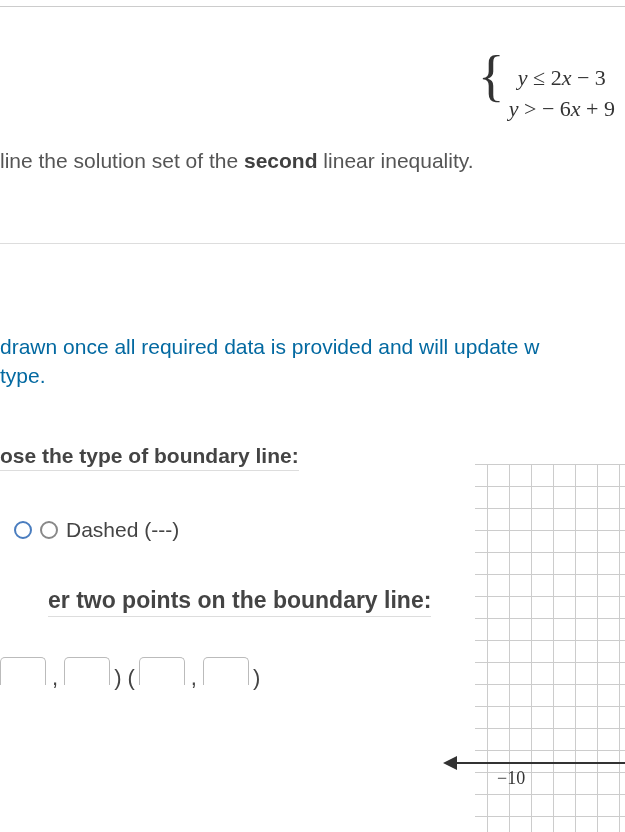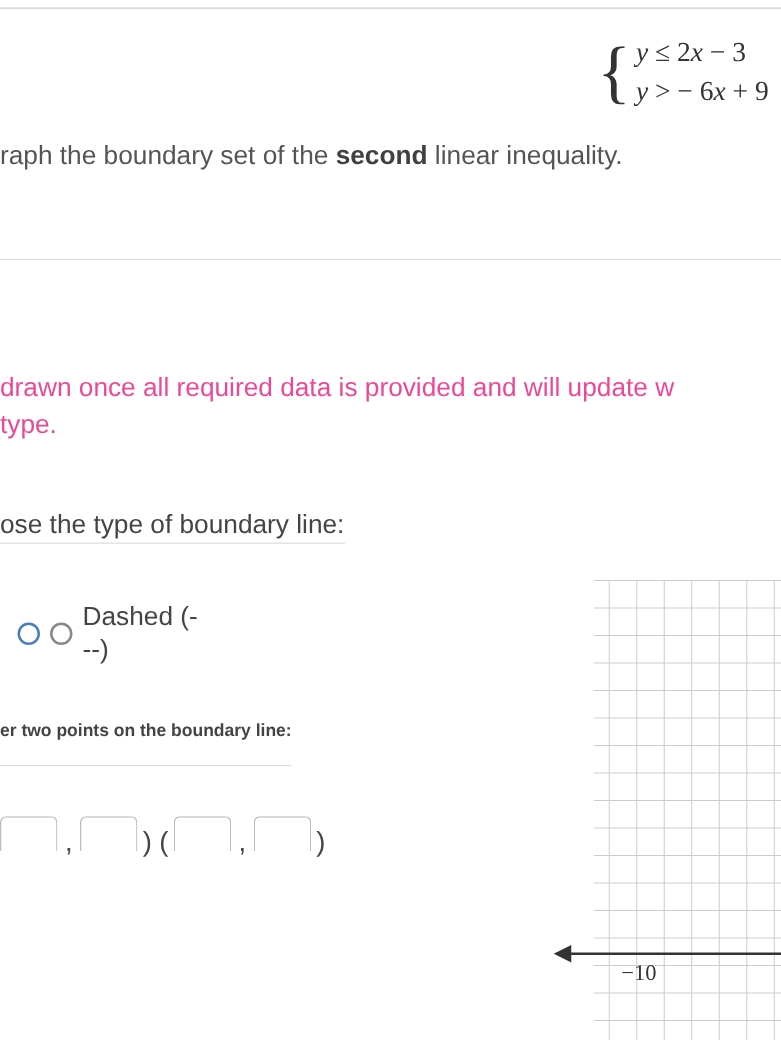--- a/index.html
+++ b/index.html
@@ -22,44 +22,44 @@
     .system-container {
       text-align: right;
       padding-right: 10px;
       margin-top: 20px;
       font-family: "Times New Roman", serif;
       font-size: 22px;
       color: #333;
     }
     .brace-wrap { display:inline-flex; align-items:center; }
     .brace { font-size: 56px; line-height: 56px; font-family: "Times New Roman", serif; margin-right: 4px; }
-    .ineq-lines { display:flex; flex-direction:column; text-align:left; line-height: 1.4; }
+    .ineq-lines { display:flex; flex-direction:column; text-align:center; line-height: 1.4; margin-top: 36px; }
     .ineq-lines span { white-space: nowrap; }
     .var-y, .var-x { font-style: italic; }
     .instruction1 {
       margin-top: 24px;
       padding-left: 0;
       font-size: 21px;
       color: #555;
     }
     .instruction1 b { font-weight: 700; color: #404040; }
     .divider {
       border-top: 1px solid #ddd;
       margin-top: 70px;
       width: 100%;
     }
     .instruction2 {
       margin-top: 88px;
       font-size: 21px;
-      color: #ec4899;
+      color: #0369a1;
       line-height: 1.4;
     }
     .boundary-heading {
       margin-top: 54px;
-      font-weight: 400;
+      font-weight: 700;
       font-size: 21px;
       color: #444;
       border-bottom: 1px solid #ddd;
       display: inline-block;
       padding-bottom: 2px;
     }
     .radio-row {
       margin-top: 46px;
       display: flex;
       align-items: center;
@@ -71,29 +71,30 @@
     .radio-circle {
       display: inline-block;
       width: 18px;
       height: 18px;
       border: 2px solid #4a7dbf;
       border-radius: 50%;
       flex-shrink: 0;
     }
     .radio-circle.gray { border-color: #888; }
     .radio-label { white-space: nowrap; }
-    .dashed-label { display:flex; flex-direction:column; line-height:1.2; }
+    .dashed-label { display:flex; flex-direction:row; line-height:1.2; }
     .points-heading {
       margin-top: 44px;
       font-weight: 700;
-      font-size: 14px;
+      font-size: 23px;
       color: #444;
       border-bottom: 1px solid #ddd;
       display: inline-block;
-      padding-bottom: 20px;
+      padding-bottom: 2px;
+      margin-left: 48px;
     }
     .points-inputs {
       margin-top: 40px;
       display: flex;
       gap: 2px;
       align-items: flex-end;
       font-size: 22px;
       color: #444;
     }
     .input-box {
@@ -167,21 +168,21 @@
         <span class="var-y">y</span><span> ≤ </span><span>2</span><span class="var-x">x</span><span> − 3</span>
       </span>
       <span>
         <span class="var-y">y</span><span> &gt; </span><span> − 6</span><span class="var-x">x</span><span> + 9</span>
       </span>
     </span>
   </span>
 </div>
 
 <div class="instruction1">
-  <span>raph the boundary set of the </span><b>second</b><span> linear inequality.</span>
+  <span>line the solution set of the </span><b>second</b><span> linear inequality.</span>
 </div>
 
 <div class="divider"></div>
 
 <div class="instruction2">
   <span>drawn once all required data is provided and will update w</span><br>
   <span>type.</span>
 </div>
 
 <div class="boundary-heading">ose the type of boundary line:</div>

